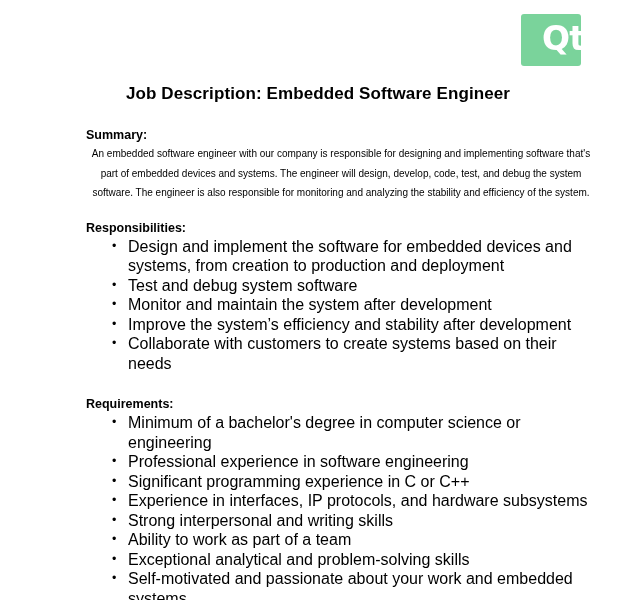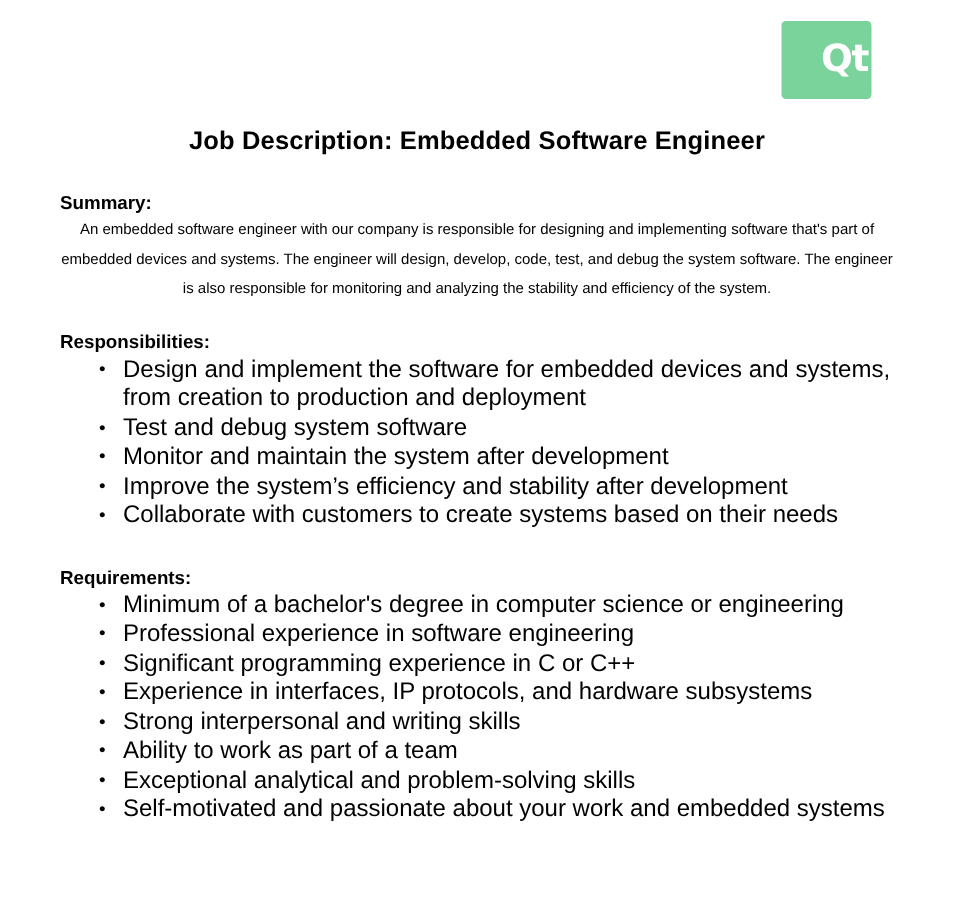--- a/index.html
+++ b/index.html
@@ -31,40 +31,41 @@
   }
   .logo-text {
     position: absolute;
     left: 0;
     top: 0;
     width: 84px;
     height: 52px;
     line-height: 50px;
     text-align: center;
     font-family: "DejaVu Sans", sans-serif;
-    font-size: 25px;
+    font-size: 33px;
     font-weight: 700;
     color: #ffffff;
     letter-spacing: -1px;
   }
   .content {
     position: absolute;
     left: 40px;
     top: 84px;
     width: 556px;
   }
   .doc-title {
     text-align: center;
     font-size: 17px;
     font-weight: 700;
     margin: 0 0 24px 0;
     letter-spacing: 0.1px;
   }
   .section {
     margin-bottom: 18px;
+    margin-left: 46px;
   }
   .section-heading {
     font-size: 12.5px;
     font-weight: 700;
     margin: 0 0 2px 0;
   }
   .para {
     font-size: 10px;
     line-height: 19.5px;
     margin: 0;

